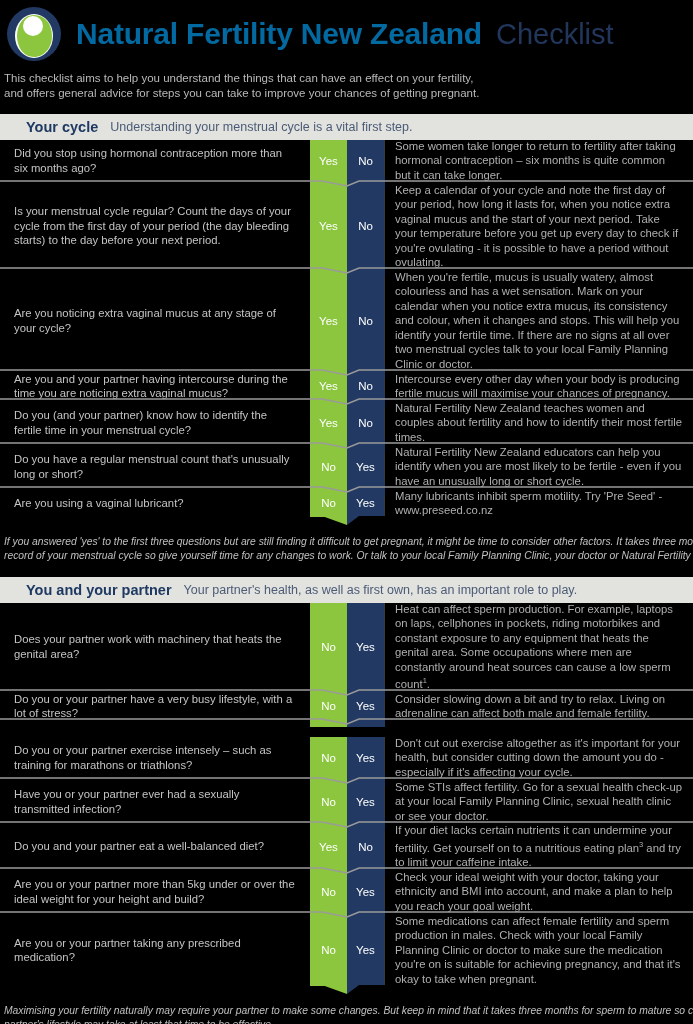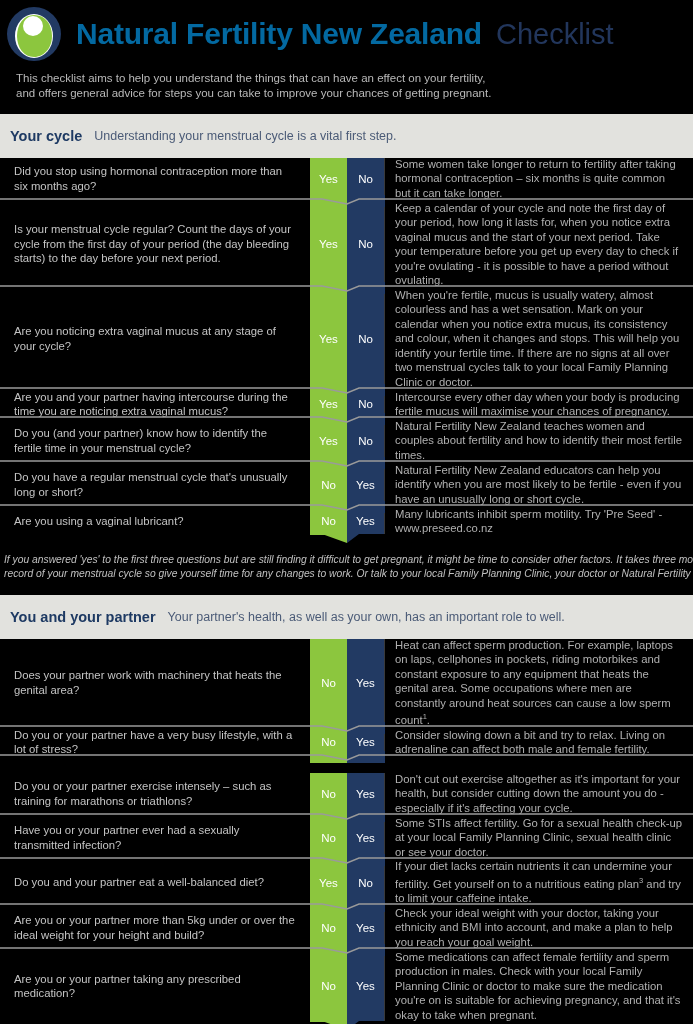--- a/index.html
+++ b/index.html
@@ -53,31 +53,31 @@
     font-weight: normal;
     color: #22365c;
     margin-left: 14px;
     letter-spacing: 0px;
   }
 
   .intro {
     color: #b9b9b9;
     font-size: 11.5px;
     line-height: 14.5px;
-    padding: 9px 0 0 16px;
+    padding: 9px 0 0 4px;
   }
   .intro div { white-space: nowrap; }
 
   
   .section-bar {
     background: #e2e2de;
-    height: 44px;
+    height: 26px;
     display: flex;
     align-items: center;
-    padding-left: 10px;
+    padding-left: 26px;
     margin-top: 14px;
   }
   .section-title {
     font-size: 14.5px;
     font-weight: bold;
     color: #1e3a63;
   }
   .section-desc {
     font-size: 12.5px;
     color: #4b5b77;
@@ -260,21 +260,21 @@
           </div>
         </div>
         <div class="divider">
           <svg width="693" height="12" viewBox="0 0 693 12">
             <rect x="310" y="0" width="37" height="12" fill="#8cc63e"></rect>
             <rect x="347" y="0" width="38" height="12" fill="#223a63"></rect>
             <path d="M0 4 L322 4 L347 9 L359 4 L693 4" fill="none" stroke="#9a9a9a" stroke-width="1.4"></path>
           </svg>
         </div>
         <div class="qrow" style="height: 41px;">
-          <div class="q-text">Do you have a regular menstrual cycle that's unusually long or short?</div>
+          <div class="q-text">Do you have a regular menstrual count that's unusually long or short?</div>
           <div class="ans ans-green">No</div>
           <div class="ans ans-navy">Yes</div>
           <div class="advice">
             <span><span style="display: inline;">Natural Fertility New Zealand educators can help you identify when you are most likely to be fertile - even if you have an unusually long or short cycle.</span></span>
           </div>
         </div>
         <div class="divider">
           <svg width="693" height="12" viewBox="0 0 693 12">
             <rect x="310" y="0" width="37" height="12" fill="#8cc63e"></rect>
             <rect x="347" y="0" width="38" height="12" fill="#223a63"></rect>
@@ -296,21 +296,21 @@
             <path d="M347 0 L385 0 L359 0 L347 9 Z" fill="#223a63"></path>
           </svg>
         </div>
       </div>
       <div class="footnote">
         <div>If you answered 'yes' to the first three questions but are still finding it difficult to get pregnant, it might be time to consider other factors. It takes three months to build a</div>
         <div>record of your menstrual cycle so give yourself time for any changes to work. Or talk to your local Family Planning Clinic, your doctor or Natural Fertility New Zealand.</div>
       </div>
       <div class="section-bar">
         <span class="section-title">You and your partner</span>
-        <span class="section-desc">Your partner's health, as well as your own, has an important role to well.</span>
+        <span class="section-desc">Your partner's health, as well as first own, has an important role to play.</span>
       </div>
       <div class="qtable">
         <div class="qrow" style="height: 87px;">
           <div class="q-text">Does your partner work with machinery that heats the genital area?</div>
           <div class="ans ans-green">No</div>
           <div class="ans ans-navy">Yes</div>
           <div class="advice">
             <span><span style="display: inline;">Heat can affect sperm production. For example, laptops on laps, cellphones in pockets, riding motorbikes and constant exposure to any equipment that heats the genital area. Some occupations where men are constantly around heat sources can cause a low sperm count</span><sup>1</sup><span style="display: inline;">.</span></span>
           </div>
         </div>

